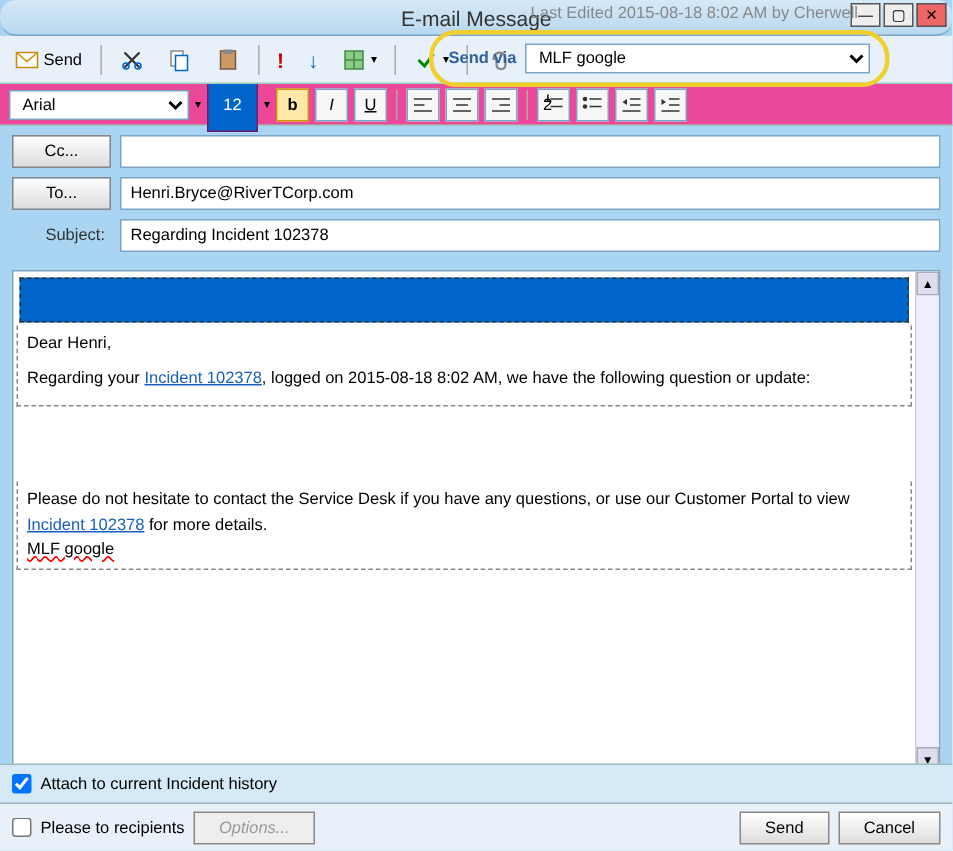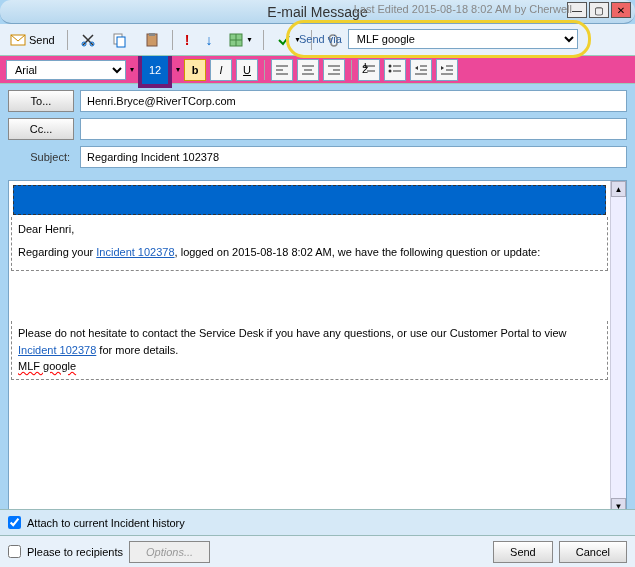--- a/index.html
+++ b/index.html
@@ -15,27 +15,27 @@
 
 .status-top { position: absolute; top: 0; right: 60px; color: #888; font-size: 11px; padding: 3px; z-index: 1; }
 
 
 .toolbar { height: 32px; background: #e8f1fa; border-bottom: 1px solid #9cb; display: flex; align-items: center; padding: 2px 4px; gap: 4px; position: relative; }
 .tb-btn { padding: 3px 5px; border: 1px solid transparent; border-radius: 2px; cursor: pointer; display: inline-flex; align-items: center; gap: 3px; background: transparent; }
 .tb-sep { width: 1px; height: 20px; background: #aaa; margin: 0 2px; }
 .icon-svg { width: 16px; height: 16px; }
 
 .sendvia-group { position: absolute; left: 286px; top: -4px; display: flex; align-items: center; gap: 6px; padding: 6px 10px; border: 3px solid #f0d030; border-radius: 18px; background: transparent; }
-.sendvia-label { color: #3060a0; font-weight: normal; }
+.sendvia-label { color: #3060a0; font-weight: bold; }
 .sendvia-select { width: 230px; height: 20px; border: 1px solid #7aa5c6; background: #fff; padding: 0 4px; }
 
 
 .fmtbar { height: 28px; background: #ec4899; border-bottom: 1px solid #9cb; display: flex; align-items: center; padding: 2px 6px; gap: 4px; }
 .font-sel { width: 120px; height: 20px; border: 1px solid #7aa5c6; background: #fff; padding: 0 4px; }
-.size-sel { width: 34px; height: 36px; border: 4px solid #701a75; background: #0066cc; color: #fff; padding: 0 3px; text-align: center; }
+.size-sel { width: 34px; height: 36px; border: 1px solid #701a75; background: #0066cc; color: #fff; padding: 0 3px; text-align: center; }
 .fmt-btn { width: 22px; height: 22px; border: 1px solid #7aa5c6; background: #f7f7f7; cursor: pointer; display: inline-flex; align-items: center; justify-content: center; font-size: 12px; }
 .fmt-btn.active { background: #ffe9a8; border-color: #c90; font-weight: bold; }
 
 
 .headers { background: #a9d4f2; padding: 6px 8px; }
 .hdr-row { display: flex; align-items: center; margin-bottom: 6px; gap: 6px; }
 .hdr-btn { width: 66px; height: 22px; border: 1px solid #888; background: linear-gradient(#fefefe,#ddd); cursor: pointer; }
 .hdr-label { width: 66px; text-align: right; padding-right: 4px; color: #333; }
 .hdr-input { flex: 1; height: 22px; border: 1px solid #7aa5c6; background: #fff; padding: 0 6px; }
 
@@ -206,26 +206,26 @@
         <path d="M1 3 L4 5 L1 7 Z" fill="#333"></path>
         <line x1="6" y1="3" x2="13" y2="3" stroke="#333"></line>
         <line x1="6" y1="7" x2="13" y2="7" stroke="#333"></line>
         <line x1="1" y1="11" x2="13" y2="11" stroke="#333"></line>
       </svg>
     </button>
 </div>
 
 <div class="headers">
   <div class="hdr-row">
+    <button class="hdr-btn">Cc...</button>
+    <input class="hdr-input" value="" style="">
+  </div>
+  <div class="hdr-row">
     <button class="hdr-btn">To...</button>
     <input class="hdr-input" value="Henri.Bryce@RiverTCorp.com" style="">
-  </div>
-  <div class="hdr-row">
-    <button class="hdr-btn">Cc...</button>
-    <input class="hdr-input" value="" style="">
   </div>
   <div class="hdr-row">
     <span class="hdr-label">Subject:</span>
     <input class="hdr-input" value="Regarding Incident 102378" style="">
   </div>
 </div>
 
 <div class="body-wrap">
   <div class="body-content">
     <div class="sel-block"></div>

